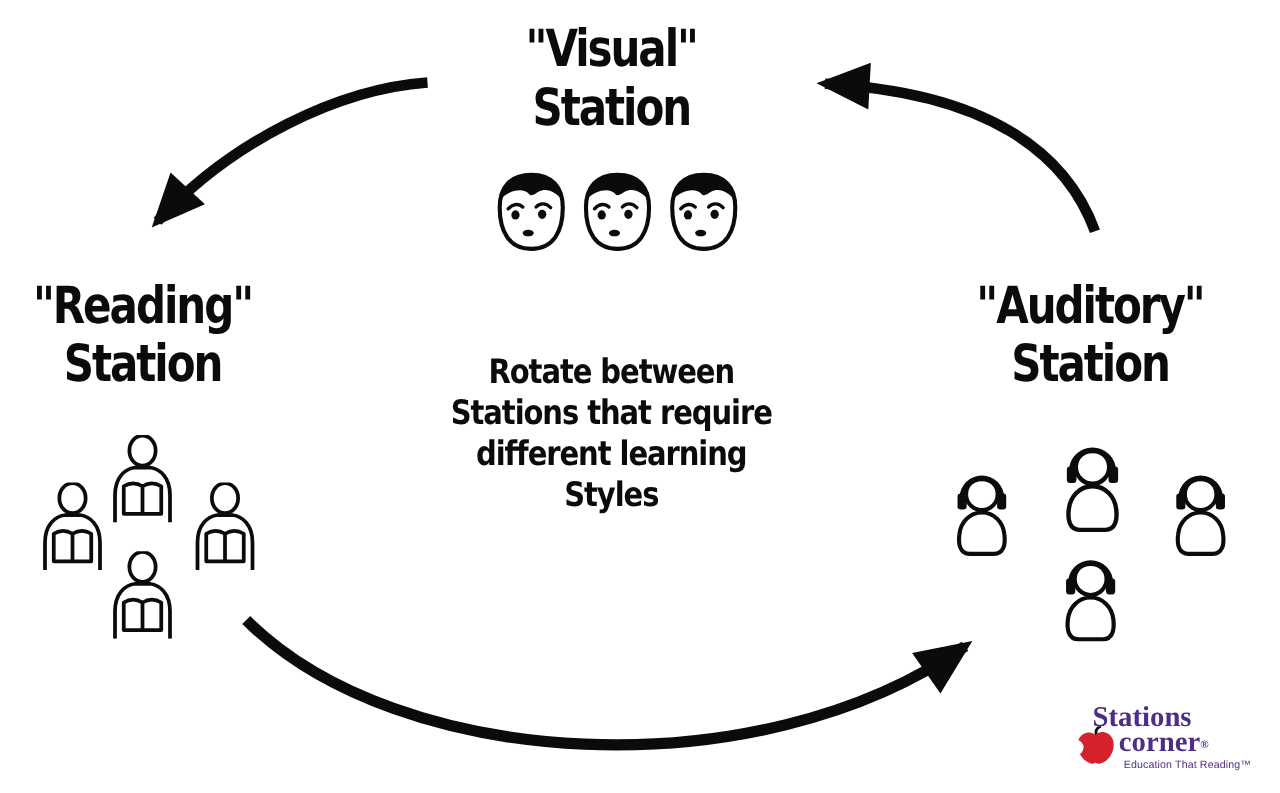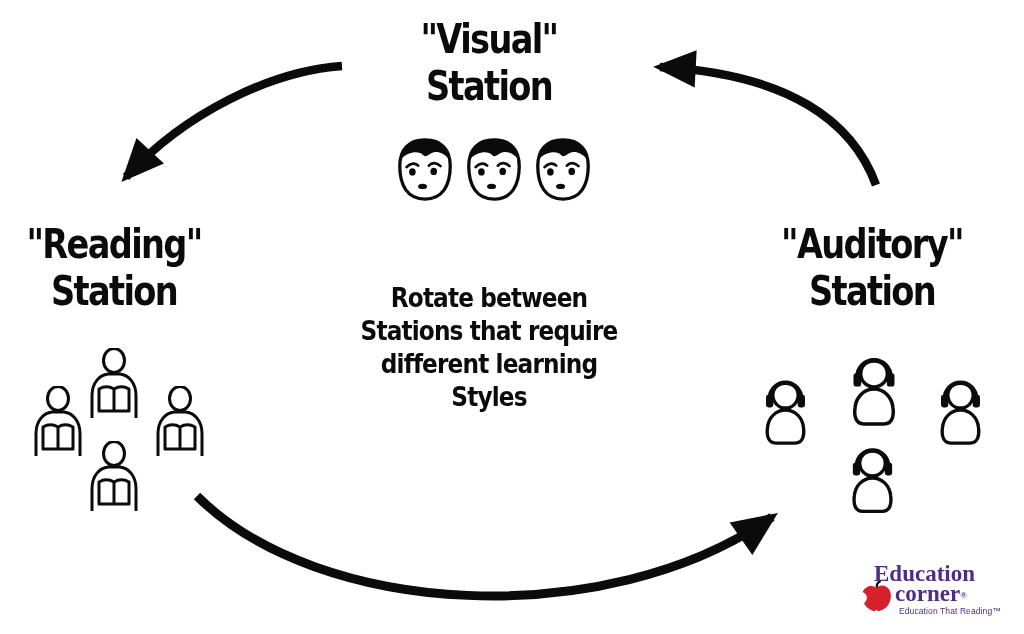--- a/index.html
+++ b/index.html
@@ -161,21 +161,21 @@
   </div>
 
   <div class="abs center-note" style="left:339px;top:281px;width:300px;">
     <div>Rotate between</div>
     <div>Stations that require</div>
     <div>different learning</div>
     <div>Styles</div>
   </div>
 
   <div class="logo">
-    <div class="logo-line1" style="color:#4F2D87;">Education</div>
+    <div class="logo-line1" style="color:#4F2D87;">Stations</div>
     <div class="logo-line2">
       <svg class="logo-apple" width="36" height="31" viewBox="0 0 24 21">
         <path d="M12.6,4.2 C12.3,2.3 13,1 14.6,0.3" fill="none" stroke="#0b0b0b" stroke-width="1.5" stroke-linecap="round"></path>
         <path d="M12.3,4.8 C14.4,2 19.6,2.6 21.4,6.6 C23.6,11.5 20.6,18.7 14.8,20.2 C13.8,20.5 12.8,20.3 12.3,19.7 C11.8,20.3 10.8,20.5 9.8,20.2 C4.4,18.7 1.2,12 3.2,7 C4.7,3.4 9.9,2.1 12.3,4.8 Z" fill="#D6202C"></path>
         <circle cx="1.6" cy="11.5" r="4.2" fill="#ffffff"></circle>
       </svg>
       <span class="logo-corner" style="color:#4F2D87;"><span>corner</span><span class="logo-reg">®</span></span>
     </div>
     <div class="logo-tagline" style="color:#4F2D87;">Education That Reading™</div>
   </div>

